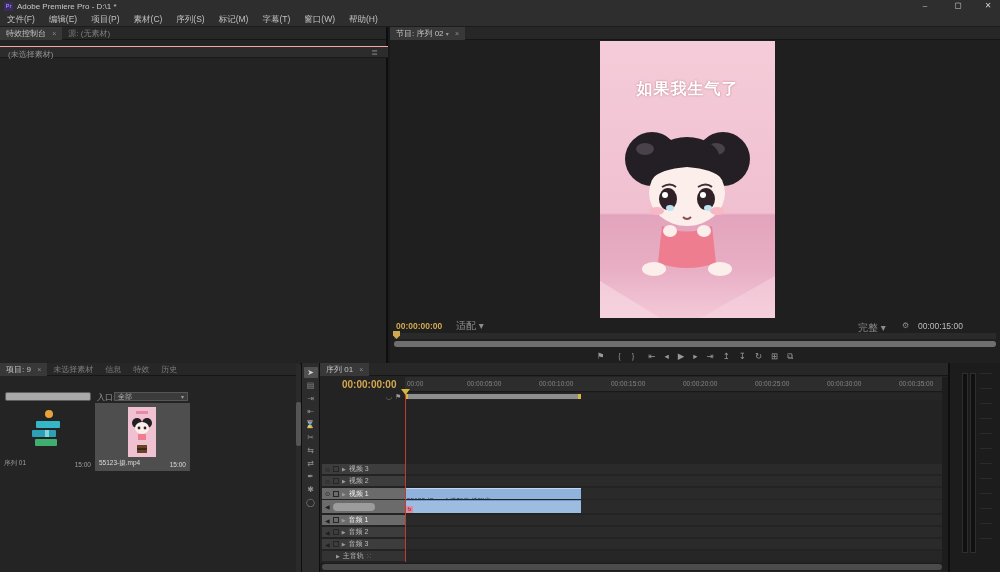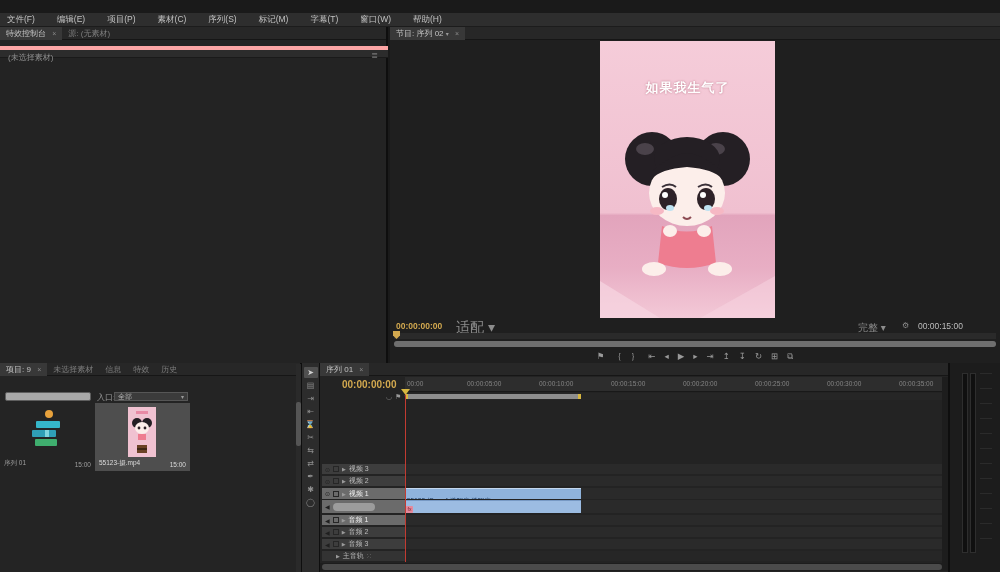--- a/index.html
+++ b/index.html
@@ -6,44 +6,44 @@
   html,body { width:1000px; height:572px; background:#161616; overflow:hidden;
     font-family:"Liberation Sans", sans-serif; -webkit-font-smoothing:antialiased; }
   .abs { position:absolute; }
   #app { position:relative; width:1000px; height:572px; background:#1a1a1a; }
 
   
   #titlebar { left:0; top:0; width:1000px; height:13px; background:#2e2e2e; color:#c9c9c9; font-size:8px; }
   #title-text { left:17px; top:2px; }
   #app-icon { left:4px; top:2px; width:9px; height:9px; background:#3b2a63; color:#b49aff; font-size:6px; text-align:center; line-height:9px; }
   .winbtn { top:1px; color:#cfcfcf; font-size:8px; width:20px; text-align:center; }
-  #menubar { left:0; top:13px; width:1000px; height:14px; background:#2e2e2e; border-bottom:1px solid #1c1c1c; display:flex; align-items:center;gap:8px; }
+  #menubar { left:0; top:13px; width:1000px; height:14px; background:#2e2e2e; border-bottom:1px solid #1c1c1c; display:flex; align-items:center; }
   .menu-item { color:#c2c2c2; font-size:8.5px; padding:0 7px; }
 
   
   .panel { background:#222; }
   .tabstrip { position:absolute; left:0; top:0; right:0; height:13px; background:#272727; border-bottom:1px solid #161616; display:flex; align-items:center; }
   .tab { height:13px; line-height:13px; padding:0 6px; font-size:8px; color:#7e7e7e; white-space:nowrap; }
   .tab.active { background:#383838; color:#c2c2c2; }
   .tab .x { color:#8a8a8a; margin-left:4px; font-size:7px; }
   .caret { font-size:6px; color:#9a9a9a; }
 
   
   #fx-panel { left:0; top:27px; width:388px; height:336px; background:#232323; border-right:2px solid #0e0e0e; }
-  #fx-empty-row { left:0; top:19px; width:388px; height:12px; background:#2c2c2c; border-top:4px solid #fca5a5; border-bottom:1px solid #1a1a1a; }
+  #fx-empty-row { left:0; top:19px; width:388px; height:12px; background:#2c2c2c; border-top:1px solid #fca5a5; border-bottom:1px solid #1a1a1a; }
   #fx-empty-msg { left:8px; top:2px; font-size:8px; color:#8f8f8f; }
   #fx-tl-toggle { right:10px; top:1px; font-size:8px; color:#777; }
 
   
   #pm-panel { left:390px; top:27px; width:610px; height:336px; background:#1f1f1f; }
   #pm-video { left:210px; top:14px; width:175px; height:277px; overflow:hidden; }
-  #pm-overlay-text { left:0; top:38px; width:175px; text-align:center; color:#fff; font-size:13px; font-weight:bold; text-shadow:0 0 2px rgba(170,90,110,.8); letter-spacing:1px; }
+  #pm-overlay-text { left:0; top:38px; width:175px; text-align:center; color:#fff; font-size:16px; font-weight:bold; text-shadow:0 0 2px rgba(170,90,110,.8); letter-spacing:1px; }
   #pm-timerow { left:0; top:292px; width:610px; height:13px; }
   #pm-cur-time { left:6px; top:2px; color:#d3a94f; font-size:8.5px; font-weight:bold; }
-  #pm-fit { left:66px; top:0; color:#8c8c8c; font-size:14px; }
+  #pm-fit { left:66px; top:0; color:#8c8c8c; font-size:10px; }
   #pm-res { left:468px; top:2px; color:#8c8c8c; font-size:10px; }
   #pm-wrench { left:512px; top:2px; color:#8c8c8c; font-size:8px; }
   #pm-duration { left:528px; top:2px; color:#bdbdbd; font-size:8.5px; }
   #pm-ruler { left:4px; top:306px; width:602px; height:6px; background:#2a2a2a; }
   #pm-cti { left:3px; top:304px; width:7px; height:8px; background:#d3a94f; clip-path:polygon(0 0,100% 0,100% 55%,50% 100%,0 55%); }
   #pm-scroll { left:4px; top:314px; width:602px; height:6px; background:#333; border-radius:3px; }
   #pm-scroll-thumb { left:0; top:0; width:602px; height:6px; background:#6f6f6f; border-radius:3px; }
   #pm-transport { left:0; top:322px; width:610px; height:14px; display:flex; justify-content:center; align-items:center; gap:9px; }
   .tbtn { color:#9a9a9a; font-size:8.5px; line-height:12px; }
 
@@ -106,20 +106,27 @@
   #meter-panel { left:948px; top:363px; width:52px; height:209px; background:#1c1c1c; border-left:2px solid #0e0e0e; }
   .meter-col { top:10px; width:6px; height:180px; background:#101010; border:1px solid #2e2e2e; }
   .meter-ticks { left:30px; top:10px; width:12px; height:180px;
     background:repeating-linear-gradient(to bottom,#2b2b2b 0 1px,transparent 1px 15px); }
 </style>
 </head>
 <body>
 
 <div id="app">
 
+  <div class="abs" id="titlebar">
+    <div class="abs" id="app-icon">Pr</div>
+    <div class="abs" id="title-text">Adobe Premiere Pro - D:\1 *</div>
+    <div class="abs winbtn" style="left:915px">–</div>
+    <div class="abs winbtn" style="left:948px">▢</div>
+    <div class="abs winbtn" style="left:978px">✕</div>
+  </div>
 
   <div class="abs" id="menubar">
     <span class="menu-item">文件(F)</span>
     <span class="menu-item">编辑(E)</span>
     <span class="menu-item">项目(P)</span>
     <span class="menu-item">素材(C)</span>
     <span class="menu-item">序列(S)</span>
     <span class="menu-item">标记(M)</span>
     <span class="menu-item">字幕(T)</span>
     <span class="menu-item">窗口(W)</span>

